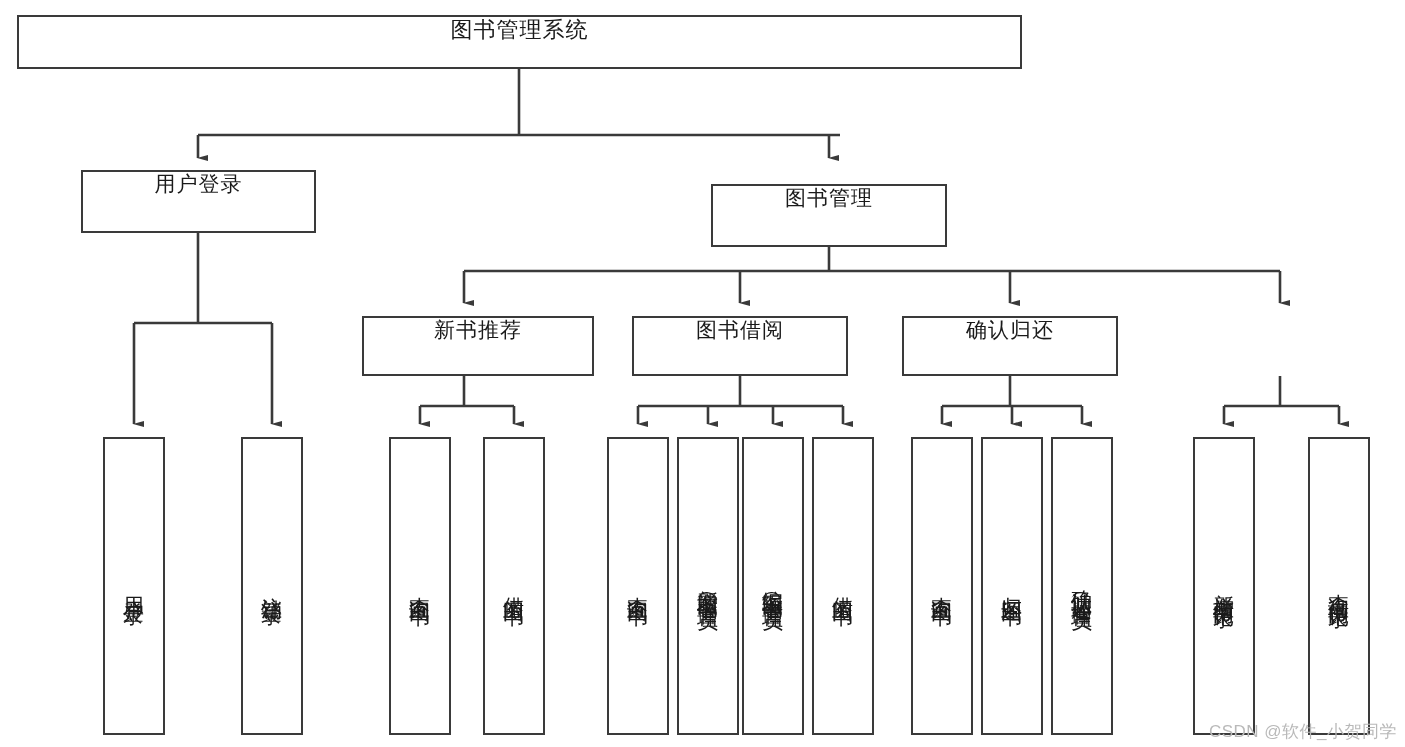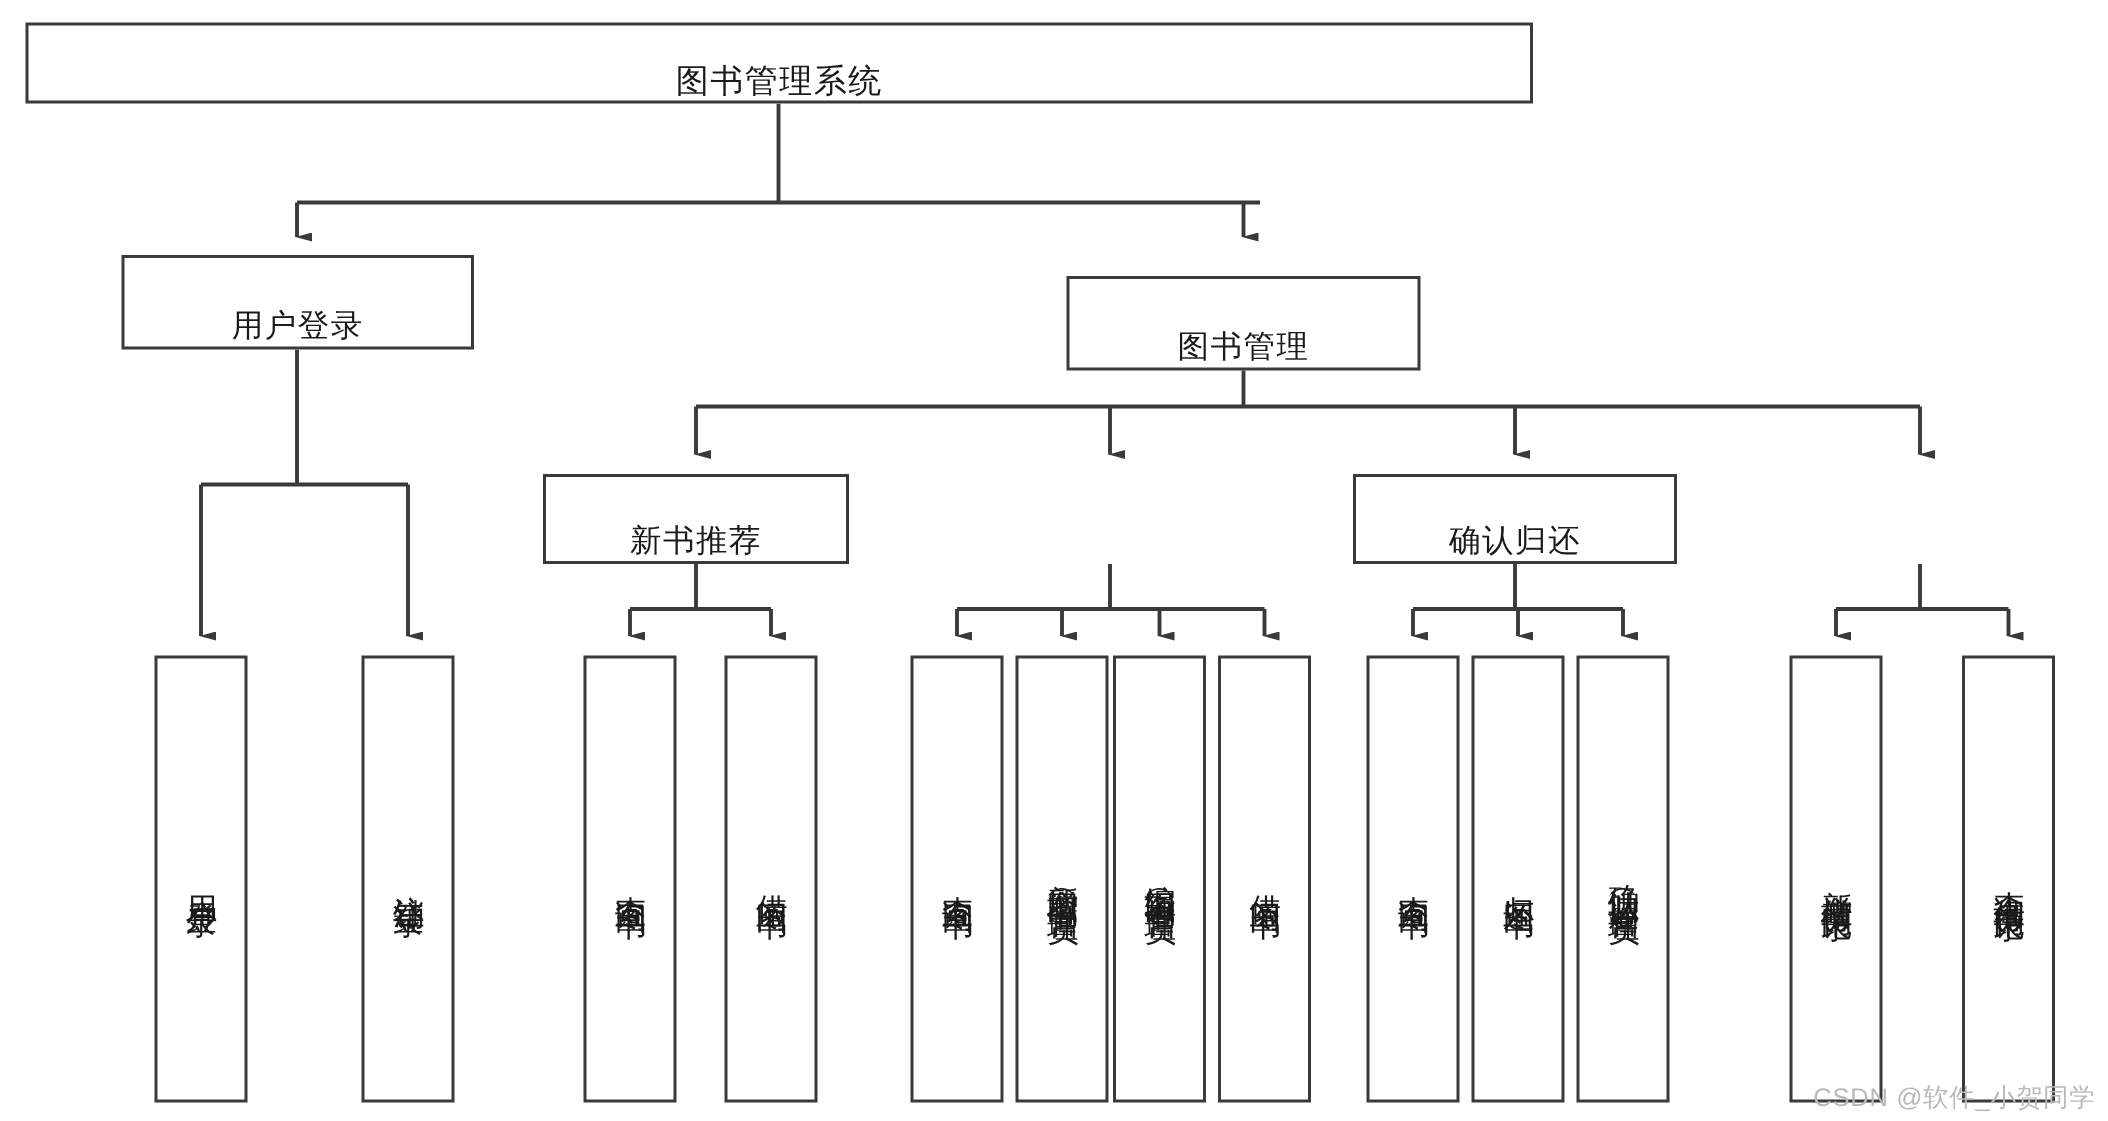--- a/index.html
+++ b/index.html
@@ -23,21 +23,21 @@
     top: 0;
     width: 1405px;
     height: 747px;
   }
   .node {
     position: absolute;
     box-sizing: border-box;
     background: #ffffff;
     border: 2px solid #3a3a3a;
     display: flex;
-    align-items: flex-end;
+    align-items: flex-start;
     justify-content: center;
     color: #1a1a1a;
   }
   .node .label {
     display: block;
     text-align: center;
     line-height: 1.18;
   }
   .node.horiz .label {
     font-size: 21px;
@@ -130,22 +130,25 @@
     <span class="label">图书管理系统</span>
   </div>
 
   <div class="node horiz" style="left:81px; top:170px; width:235px; height:63px;">
     <span class="label">用户登录</span>
   </div>
   <div class="node horiz" style="left:711px; top:184px; width:236px; height:63px;">
     <span class="label">图书管理</span>
   </div>
 
-  <div class="node horiz" style="left:362px; top:316px; width:204px; height:60px;">
+  <div class="node horiz" style="left:362px; top:316px; width:232px; height:60px;">
     <span class="label">新书推荐</span>
+  </div>
+  <div class="node horiz" style="left:632px; top:316px; width:216px; height:60px;">
+    <span class="label">图书借阅</span>
   </div>
   <div class="node horiz" style="left:902px; top:316px; width:216px; height:60px;">
     <span class="label">确认归还</span>
   </div>
 
   <div class="node vert" style="left:103px; top:437px; width:62px; height:298px;">
     <span class="label">用户登录</span>
   </div>
   <div class="node vert" style="left:241px; top:437px; width:62px; height:298px;">
     <span class="label">注销登录</span>

